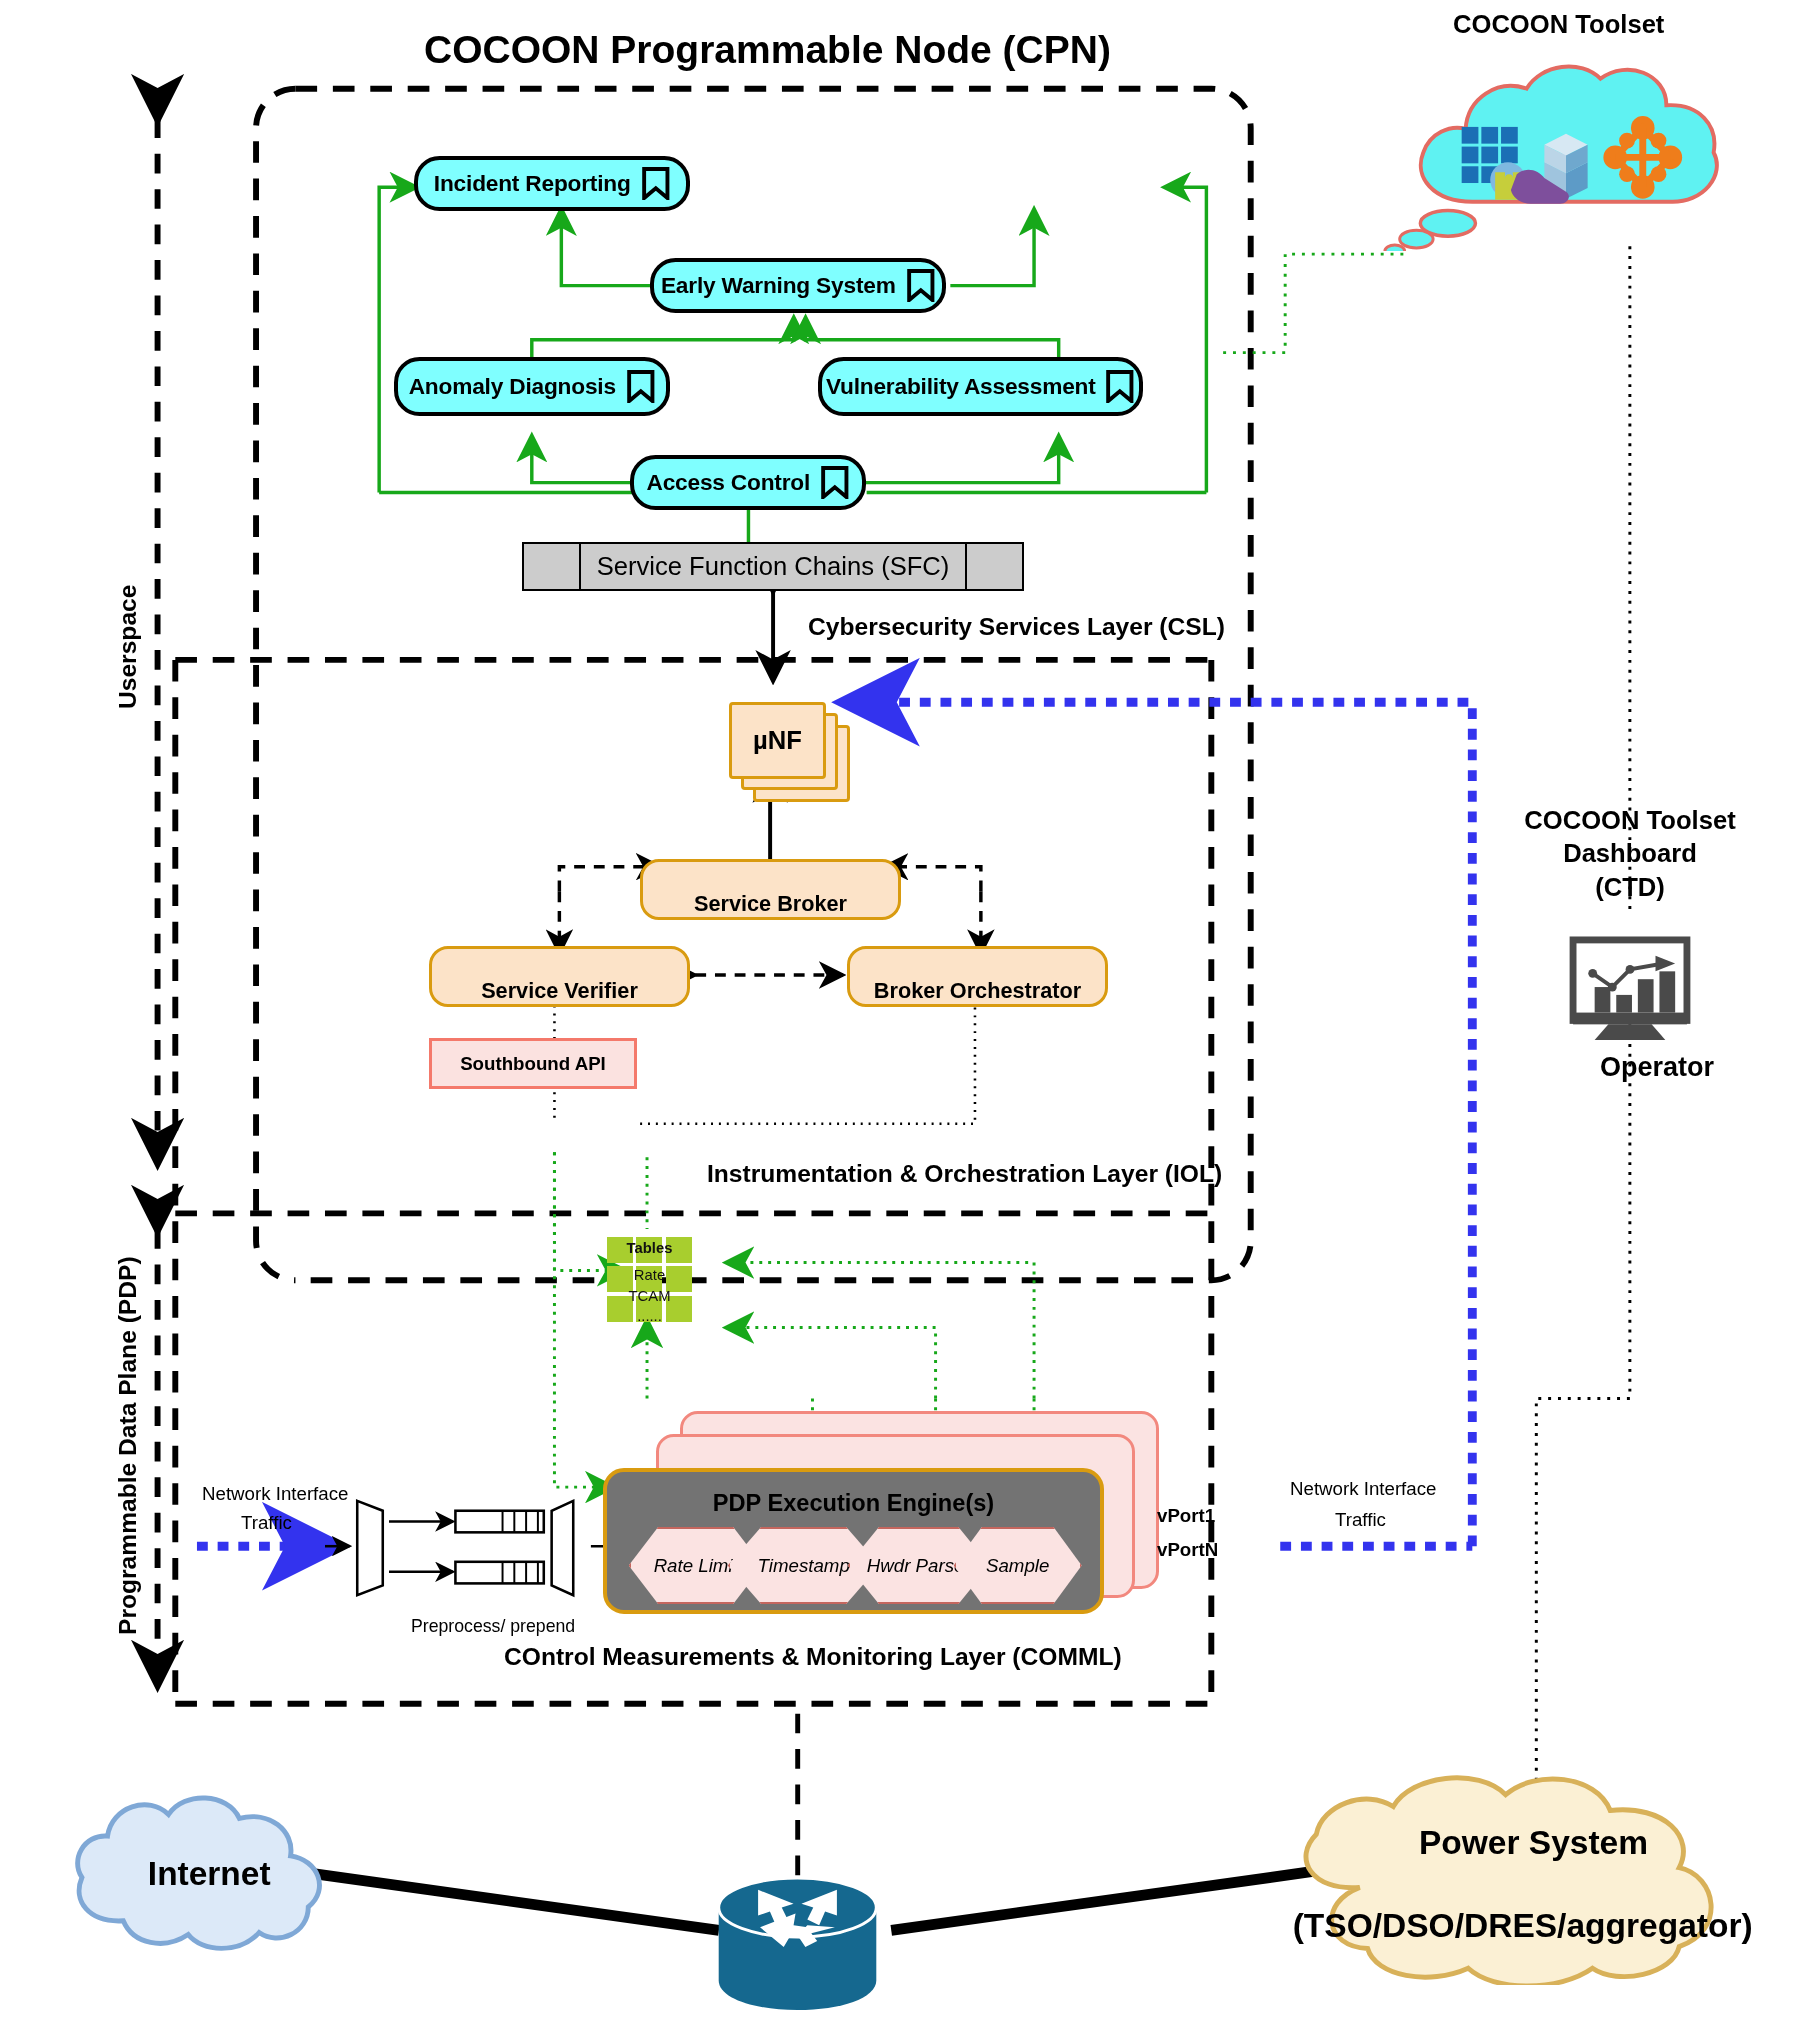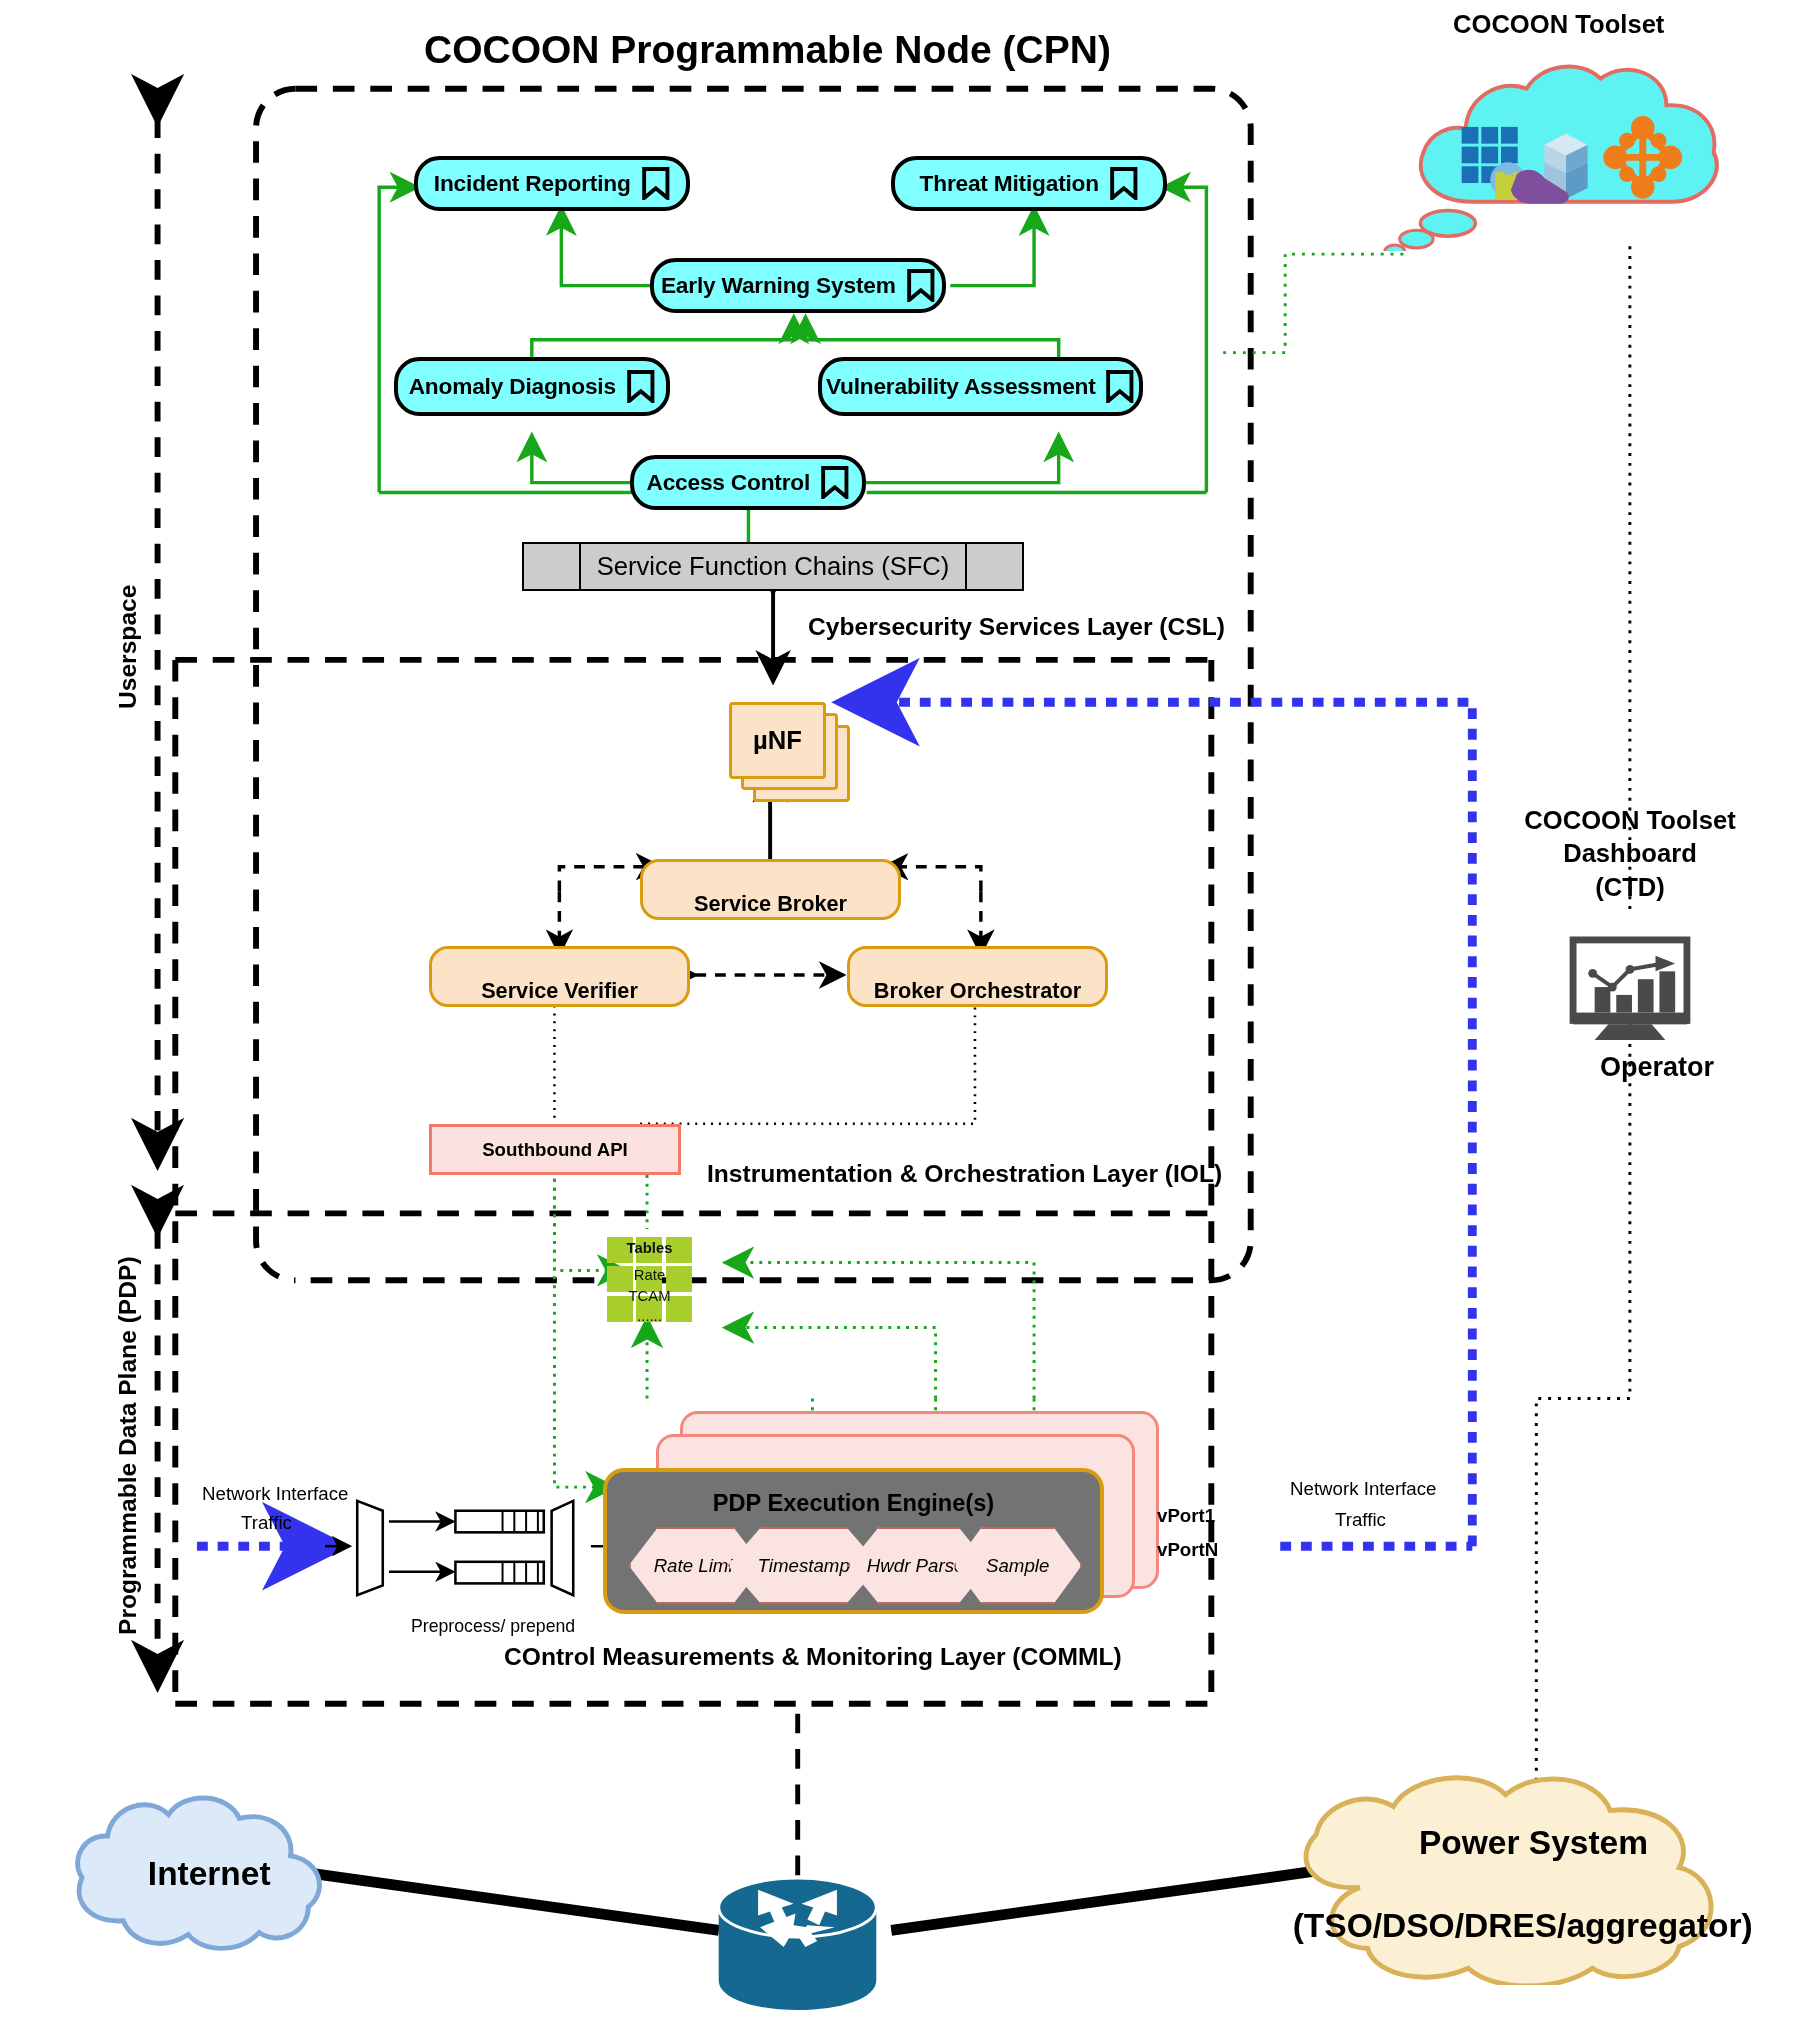--- a/index.html
+++ b/index.html
@@ -175,26 +175,20 @@
   <div class="tx b" style="left:707px;top:1160px;font-size:24.6px;">Instrumentation &amp; Orchestration Layer (IOL)</div>
   <div class="tx b" style="left:504px;top:1635px;font-size:24.6px;margin-top:8px;">COntrol Measurements &amp; Monitoring Layer (COMML)</div>
 
   <div class="node svcbox" style="left:414px;top:156px;width:276px;height:55px;">
     <span class="lbl">Incident Reporting</span>
     <svg class="bm" width="29.6" height="33" viewBox="0 0 30 34">
       <path d="M3,2 H27 V32 L15,22 L3,32 Z" fill="none" stroke="#000" stroke-width="4"></path>
     </svg>
   </div>
 
-  <div class="node svcbox" style="left:891px;top:156px;width:276px;height:55px;">
-    <span class="lbl">Threat Mitigation</span>
-    <svg class="bm" width="29.6" height="33" viewBox="0 0 30 34">
-      <path d="M3,2 H27 V32 L15,22 L3,32 Z" fill="none" stroke="#000" stroke-width="4"></path>
-    </svg>
-  </div>
 
   <div class="node svcbox" style="left:650px;top:258px;width:296px;height:55px;">
     <span class="lbl">Early Warning System</span>
     <svg class="bm" width="29.6" height="33" viewBox="0 0 30 34">
       <path d="M3,2 H27 V32 L15,22 L3,32 Z" fill="none" stroke="#000" stroke-width="4"></path>
     </svg>
   </div>
 
   <div class="node svcbox" style="left:394px;top:357px;width:276px;height:59px;">
     <span class="lbl">Anomaly Diagnosis</span>
@@ -229,21 +223,21 @@
 
   <div class="node orbox" style="left:640px;top:859px;width:261px;height:61px;">
     <span>Service Broker</span>
   </div>
   <div class="node orbox" style="left:429px;top:946px;width:261px;height:61px;">
     <span>Service Verifier</span>
   </div>
   <div class="node orbox" style="left:847px;top:946px;width:261px;height:61px;">
     <span>Broker Orchestrator</span>
   </div>
-  <div class="node sbapi" style="left:429px;top:1124px;width:252px;height:51px;">
+  <div class="node sbapi" style="left:429px;top:1038px;width:208px;height:51px;">
     <span>Southbound API</span>
   </div>
 
   <div style="position:absolute;left:607px;top:1237px;width:85px;height:85px;">
     <div class="tblgrid" style="left:0;top:0;">
       <div class="tblcell"></div>
       <div class="tblcell"></div>
       <div class="tblcell"></div>
       <div class="tblcell"></div>
       <div class="tblcell"></div>

